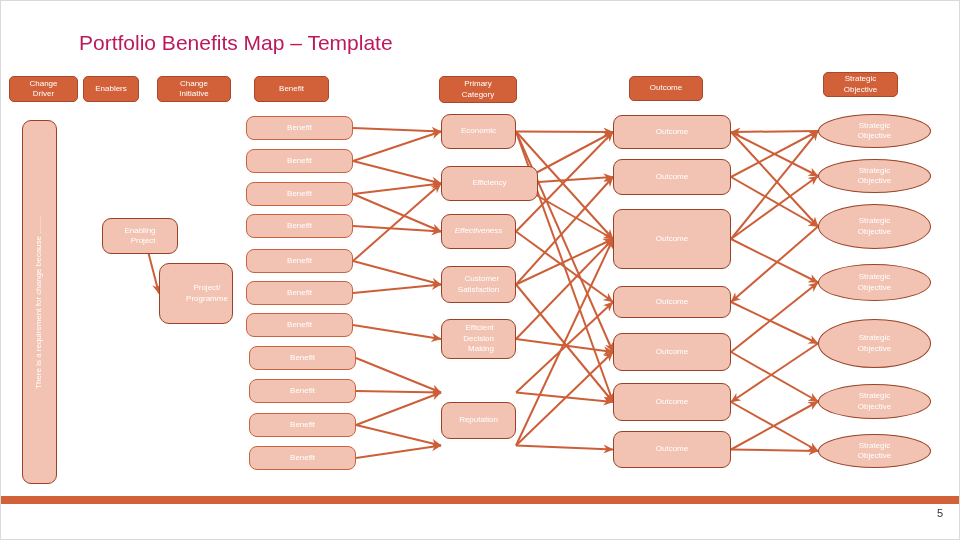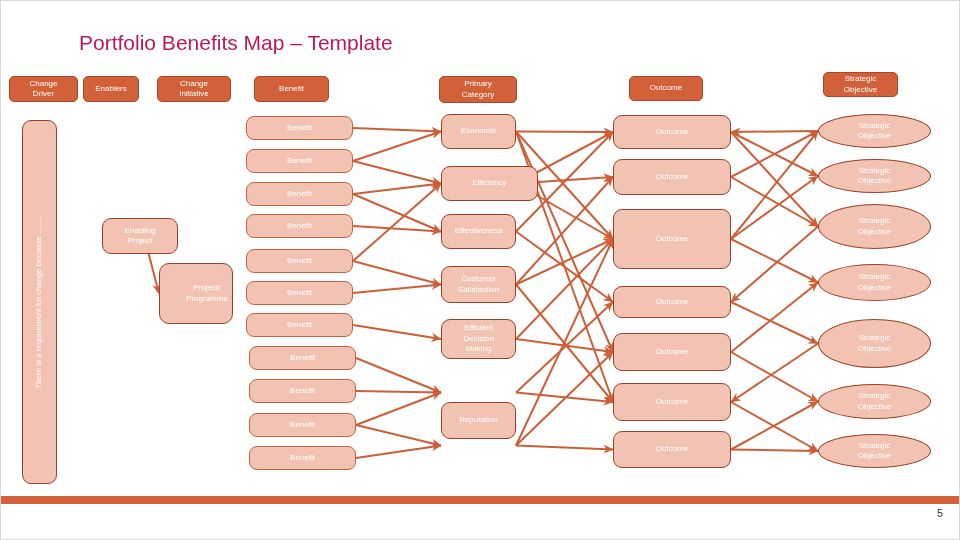--- a/index.html
+++ b/index.html
@@ -16,21 +16,21 @@
   .node{
     position:absolute;z-index:2;box-sizing:border-box;
     display:flex;align-items:center;justify-content:center;
     text-align:center;color:#ffffff;font-size:8px;line-height:1.3;
     white-space:pre-line;border-radius:6px;padding:1px 2px;
   }
   .solid{background:var(--accent,#D2613A);border:1.5px solid var(--accent-dark,#A8492A);border-radius:5px;}
   .light{background:var(--light-fill,#F2C3B2);}
   .dark-border{border:1.8px solid var(--border-dark,#9A4226);}
   .benefit-border{border:1.4px solid var(--border-benefit,#C96240);border-radius:8px;}
-  .round9{border-radius:9px;}
+  .round9{border-radius:9px;text-align:right;}
   .round10{border-radius:10px;}
   .ellipse{border-radius:50%;}
   .vtext{writing-mode:vertical-rl;transform:rotate(180deg);}
   #footer-bar{position:absolute;left:0;top:495px;width:960px;height:8px;background:var(--accent,#D2613A);z-index:2;}
   #page-number{position:absolute;left:918px;top:506px;width:24px;text-align:right;font-size:11px;color:#333;z-index:2;}
 </style>
 </head>
 <body>
 
 <div id="slide">
@@ -124,21 +124,21 @@
   <div class="node light benefit-border" style="left:245px;top:248px;width:107px;height:24px;">Benefit</div>
   <div class="node light benefit-border" style="left:245px;top:280px;width:107px;height:24px;">Benefit</div>
   <div class="node light benefit-border" style="left:245px;top:312px;width:107px;height:24px;">Benefit</div>
   <div class="node light benefit-border" style="left:248px;top:345px;width:107px;height:24px;">Benefit</div>
   <div class="node light benefit-border" style="left:248px;top:378px;width:107px;height:24px;">Benefit</div>
   <div class="node light benefit-border" style="left:248px;top:412px;width:107px;height:24px;">Benefit</div>
   <div class="node light benefit-border" style="left:248px;top:445px;width:107px;height:24px;">Benefit</div>
 
   <div class="node light dark-border round9" style="left:440px;top:113px;width:75px;height:35px;">Economic</div>
   <div class="node light dark-border round9" style="left:440px;top:165px;width:97px;height:35px;">Efficiency</div>
-  <div class="node light dark-border round9" style="left:440px;top:213px;width:75px;height:35px;">Effectiveness</div>
+  <div class="node light dark-border round9" style="left:440px;top:213px;width:75px;height:35px;font-style:italic;">Effectiveness</div>
   <div class="node light dark-border round9" style="left:440px;top:265px;width:75px;height:37px;">Customer
 Satisfaction</div>
   <div class="node light dark-border round9" style="left:440px;top:318px;width:75px;height:40px;">Efficient
 Decision
 Making</div>
   <div class="node light dark-border round9" style="left:440px;top:373px;width:75px;height:37px;margin-top:28px;">Reputation</div>
 
   <div class="node light dark-border round9" style="left:612px;top:114px;width:118px;height:34px;">Outcome</div>
   <div class="node light dark-border round9" style="left:612px;top:158px;width:118px;height:36px;">Outcome</div>
   <div class="node light dark-border round9" style="left:612px;top:208px;width:118px;height:60px;">Outcome</div>

